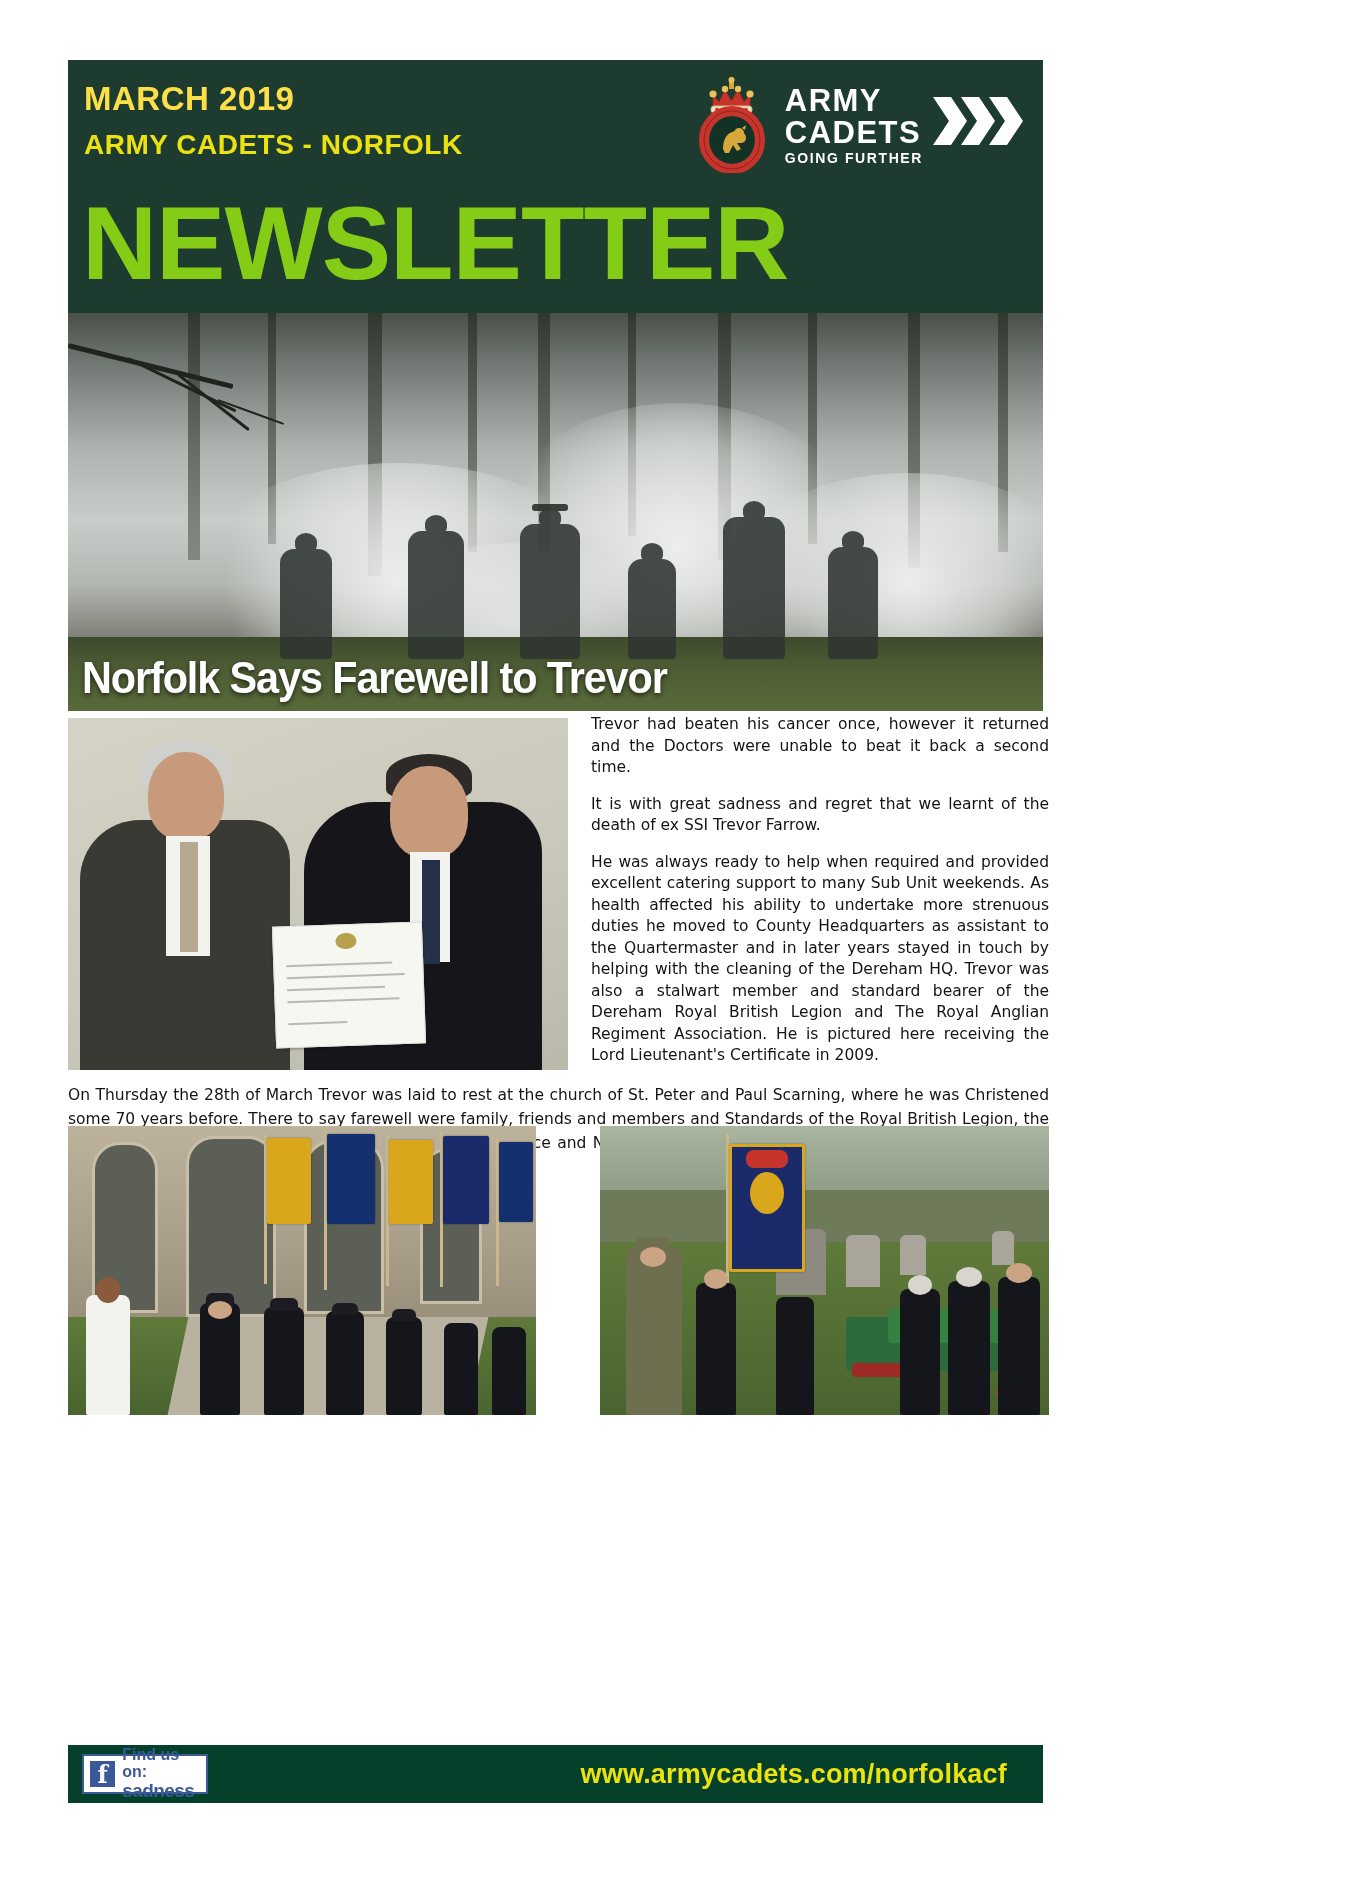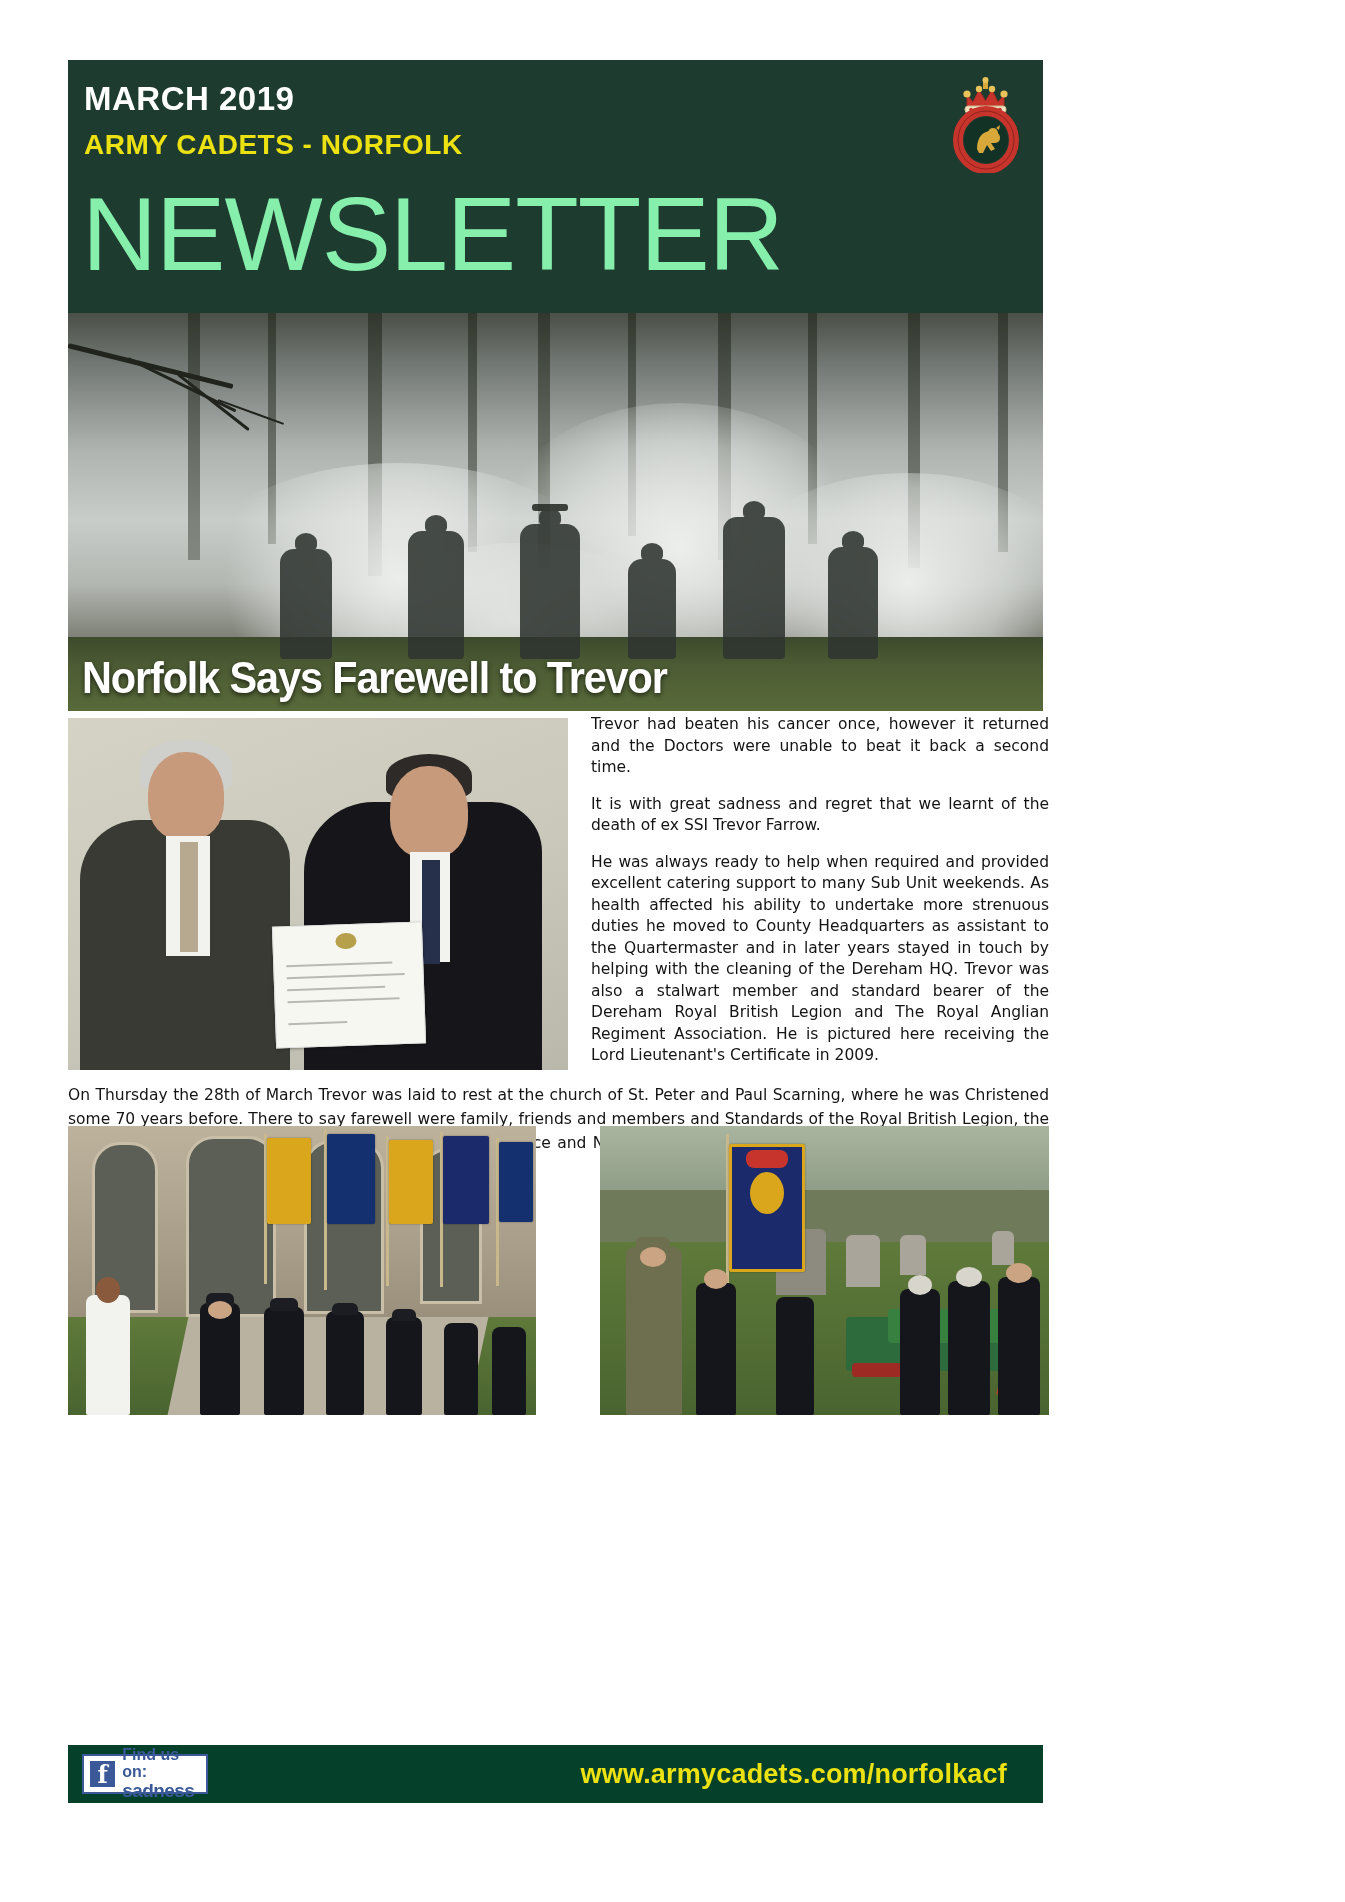--- a/index.html
+++ b/index.html
@@ -12,30 +12,30 @@
   .page{position:relative;width:1345px;height:1902px;background:#fff;}
 
   
   .masthead{
     position:absolute;left:68px;top:60px;width:975px;height:253px;
     background:#1d3b2e;
     overflow:hidden;
   }
   .issue-date{
     position:absolute;left:16px;top:20px;
-    color:#ffffff;font-size:33px;font-weight:bold;letter-spacing:0.5px;
+    color:#fde047;font-size:33px;font-weight:bold;letter-spacing:0.5px;
     font-family:"Liberation Sans", sans-serif;
   }
   .county-line{
     position:absolute;left:16px;top:69px;
     color:#ece111;font-size:28px;font-weight:bold;letter-spacing:0.5px;
   }
   .newsletter-word{
-    position:absolute;left:14px;top:122px;
-    color:#86efac;font-size:104px;font-weight:normal;line-height:104px;
+    position:absolute;left:14px;top:131px;
+    color:#84cc16;font-size:104px;font-weight:bold;line-height:104px;
     letter-spacing:-1px;
   }
 
   
   .logo-block{position:absolute;right:18px;top:10px;height:110px;display:flex;align-items:center;gap:14px;}
   .badge{position:relative;width:78px;height:96px;}
   .logo-type{display:flex;align-items:center;gap:10px;}
   .logo-words{display:flex;flex-direction:column;line-height:1;}
   .logo-words .l1,.logo-words .l2{
     color:#ffffff;font-weight:bold;font-size:31px;letter-spacing:1.5px;
@@ -193,20 +193,34 @@
           <ellipse cx="39" cy="63" rx="22" ry="23" fill="#123226"></ellipse>
 
           <g fill="#d8a83a">
             <path d="M30 72 C30 60 36 54 44 54 C50 54 53 57 53 61 C53 65 50 66 47 66 L44 66 L48 72 L44 74 L40 68 L36 76 L32 76 Z"></path>
             <circle cx="46" cy="56" r="5"></circle>
             <path d="M49 51 L53 48 L52 53 Z"></path>
           </g>
         </svg>
       </div>
 
+      <div class="logo-type">
+        <div class="logo-words">
+          <span class="l1">ARMY</span>
+          <span class="l2">CADETS</span>
+          <span class="l3">GOING FURTHER</span>
+        </div>
+        <div class="chevrons">
+          <svg width="92" height="56" viewBox="0 0 92 56">
+            <path d="M0 4 L18 4 L34 28 L18 52 L0 52 L16 28 Z" fill="#ffffff"></path>
+            <path d="M28 4 L46 4 L62 28 L46 52 L28 52 L44 28 Z" fill="#ffffff"></path>
+            <path d="M56 4 L74 4 L90 28 L74 52 L56 52 L72 28 Z" fill="#ffffff"></path>
+          </svg>
+        </div>
+      </div>
     </div>
   </div>
 
   <div class="hero">
     <div class="hero-sky"></div>
     <div class="trunk" style="left:120px;width:12px;height:62%;"></div>
     <div class="trunk" style="left:200px;width:8px;height:58%;"></div>
     <div class="trunk" style="left:300px;width:14px;height:66%;"></div>
     <div class="trunk" style="left:400px;width:9px;height:60%;"></div>
     <div class="trunk" style="left:470px;width:12px;height:64%;"></div>

